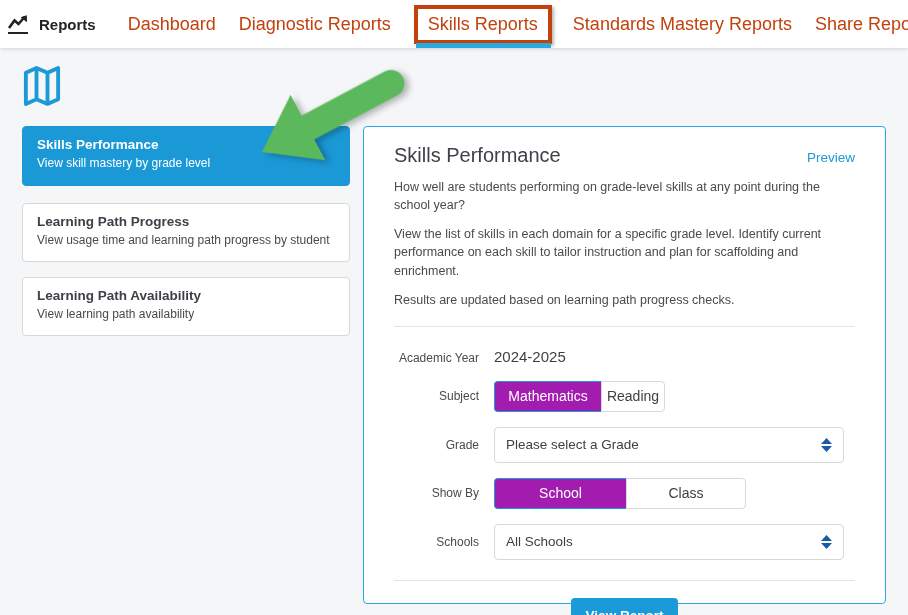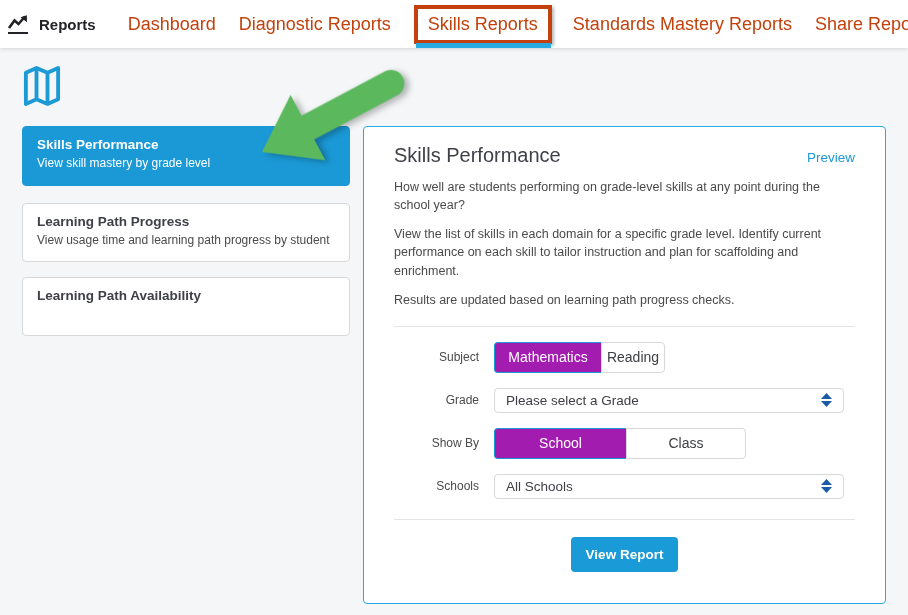--- a/index.html
+++ b/index.html
@@ -105,21 +105,21 @@
     font-size: 14px; cursor: pointer; border: 1px solid #D8D8D8; background: #FFFFFF;
     color: #3F4045; font-family: inherit;
   }
   .toggle-btn.on { background: #a21caf; border-color: #1A9AD7; color: #FFFFFF; }
   .t-left  { border-radius: 4px 0 0 4px; border-right: none; }
   .t-right { border-radius: 0 4px 4px 0; }
   .w-math { width: 107px; } .w-read { width: 64px; }
   .w-school { width: 132px; } .w-class { width: 120px; }
 
   .dropdown {
-    width: 350px; height: 25px;
+    width: 350px; height: 36px;
     border: 1px solid #D8D8D8; border-radius: 4px; background: #FFFFFF;
     display: flex; align-items: center; justify-content: space-between;
     padding: 0 11px; cursor: pointer;
   }
   .dropdown-value { font-size: 13.5px; color: #3F4045; }
 
   .submit-wrap { text-align: center; padding: 17px 0; }
   .view-report-btn {
     background: #1A9AD7; color: #FFFFFF; border: none; border-radius: 4px;
     font-size: 13.5px; font-weight: bold; font-family: inherit;
@@ -167,20 +167,21 @@
 <div class="side-card card-1 selected">
   <div class="card-title">Skills Performance</div>
   <div class="card-desc">View skill mastery by grade level</div>
 </div>
 <div class="side-card card-2 plain">
   <div class="card-title">Learning Path Progress</div>
   <div class="card-desc">View usage time and learning path progress by student</div>
 </div>
 <div class="side-card card-3 plain">
   <div class="card-title">Learning Path Availability</div>
+  <div class="card-desc">View learning path availability</div>
 </div>
 
 <div class="arrow-overlay">
   <svg width="180" height="135" viewBox="0 0 180 135">
     <g class="arrow-shape" transform="translate(27,102) rotate(-28)">
       <line x1="46" y1="0" x2="146" y2="0" stroke="#5CB85C" stroke-width="27" stroke-linecap="round"></line>
       <polygon points="0,0 52,-37 52,37" fill="#5CB85C"></polygon>
     </g>
   </svg>
 </div>
@@ -188,20 +189,24 @@
 <div class="panel">
   <div class="panel-head">
     <div class="panel-title">Skills Performance</div>
     <span class="preview-link">Preview</span>
   </div>
   <p class="panel-desc">How well are students performing on grade-level skills at any point during the school year?</p>
   <p class="panel-desc">View the list of skills in each domain for a specific grade level. Identify current performance on each skill to tailor instruction and plan for scaffolding and enrichment.</p>
   <p class="panel-desc">Results are updated based on learning path progress checks.</p>
   <hr class="rule">
 
+  <div class="form-row row-year">
+    <div class="form-label">Academic Year</div>
+    <div class="year-value">2024-2025</div>
+  </div>
 
   <div class="form-row row-gap">
     <div class="form-label">Subject</div>
     <div class="toggle">
       <button class="toggle-btn t-left on w-math">Mathematics</button>
       <button class="toggle-btn t-right w-read">Reading</button>
     </div>
   </div>
 
   <div class="form-row row-gap">

